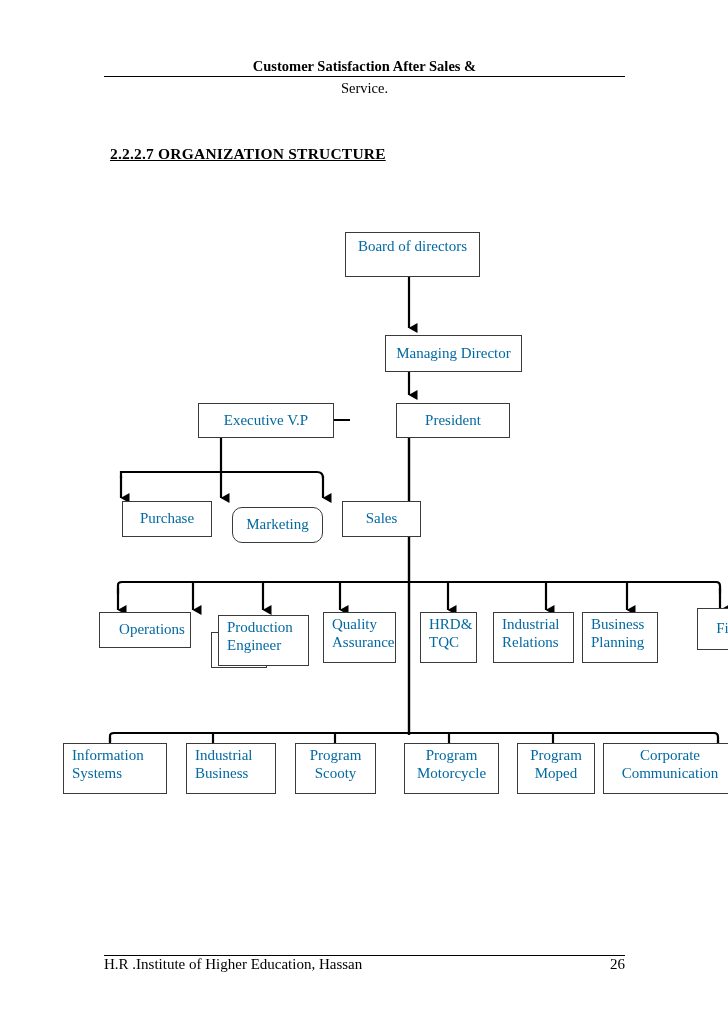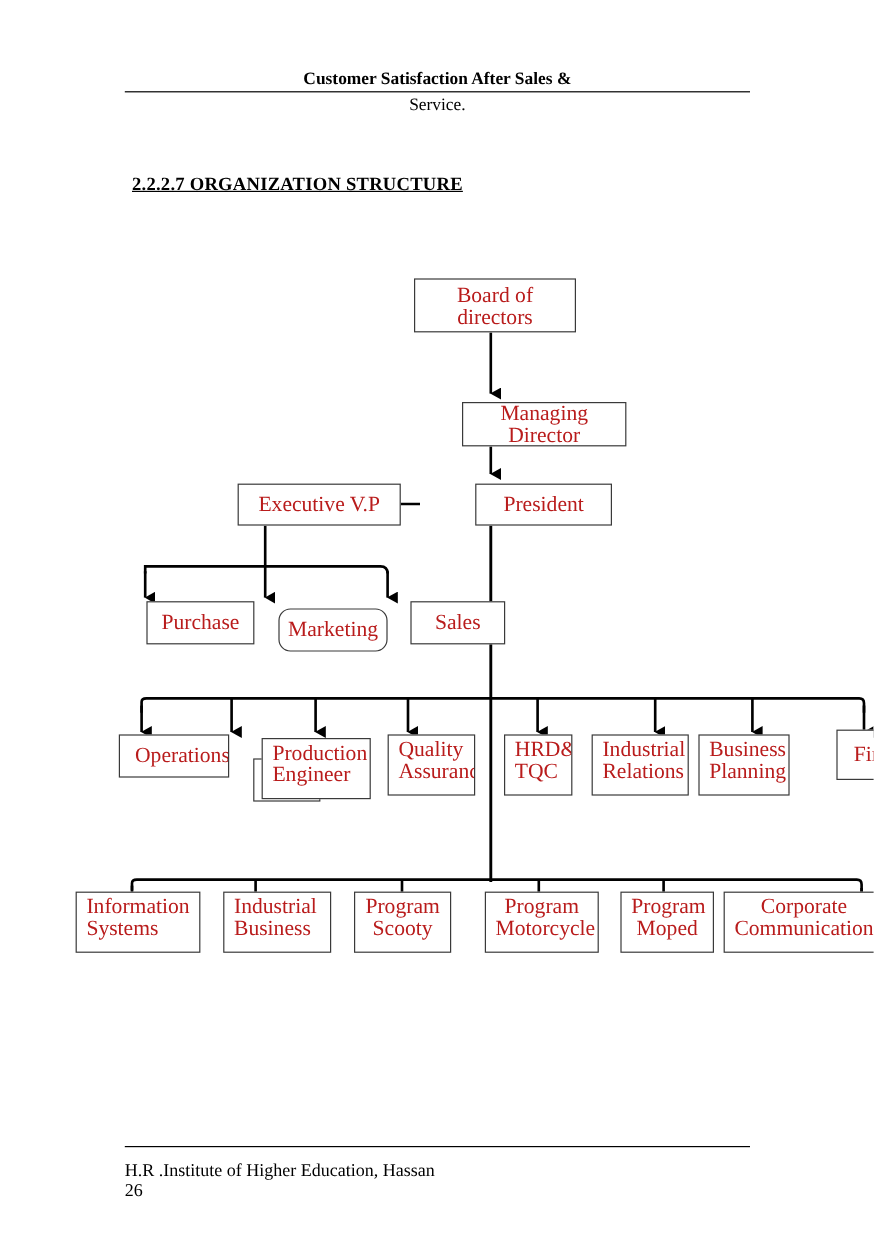--- a/index.html
+++ b/index.html
@@ -69,23 +69,23 @@
   .chart svg {
     display: block;
   }
 
   
   .node {
     position: absolute;
     box-sizing: border-box;
     border: 1.2px solid #3a3a3a;
     background: #ffffff;
-    font-size: 18px;
+    font-size: 15px;
     line-height: 17.5px;
-    color: #b91c1c;
+    color: #0369a1;
     padding: 3px 8px;
     overflow: hidden;
     white-space: pre-line;
   }
   .node.center { text-align: center; }
   .node.left { text-align: left; }
   .node.vcenter {
     display: flex;
     align-items: center;
     justify-content: center;
@@ -101,23 +101,22 @@
     width: 521px;
   }
   .footer-rule {
     border-bottom: 1.3px solid #000;
     width: 521px;
   }
   .footer-row {
     display: flex;
     justify-content: space-between;
     align-items: baseline;
-    margin-top: 12px;
+    margin-top: 0;
     font-size: 15px;
-    flex-direction: column;
   }
   .footer-left { text-align: left; }
   .footer-right { text-align: right; }
 </style>
 </head>
 <body>
 
 <div class="page">
 
   <div class="header">

